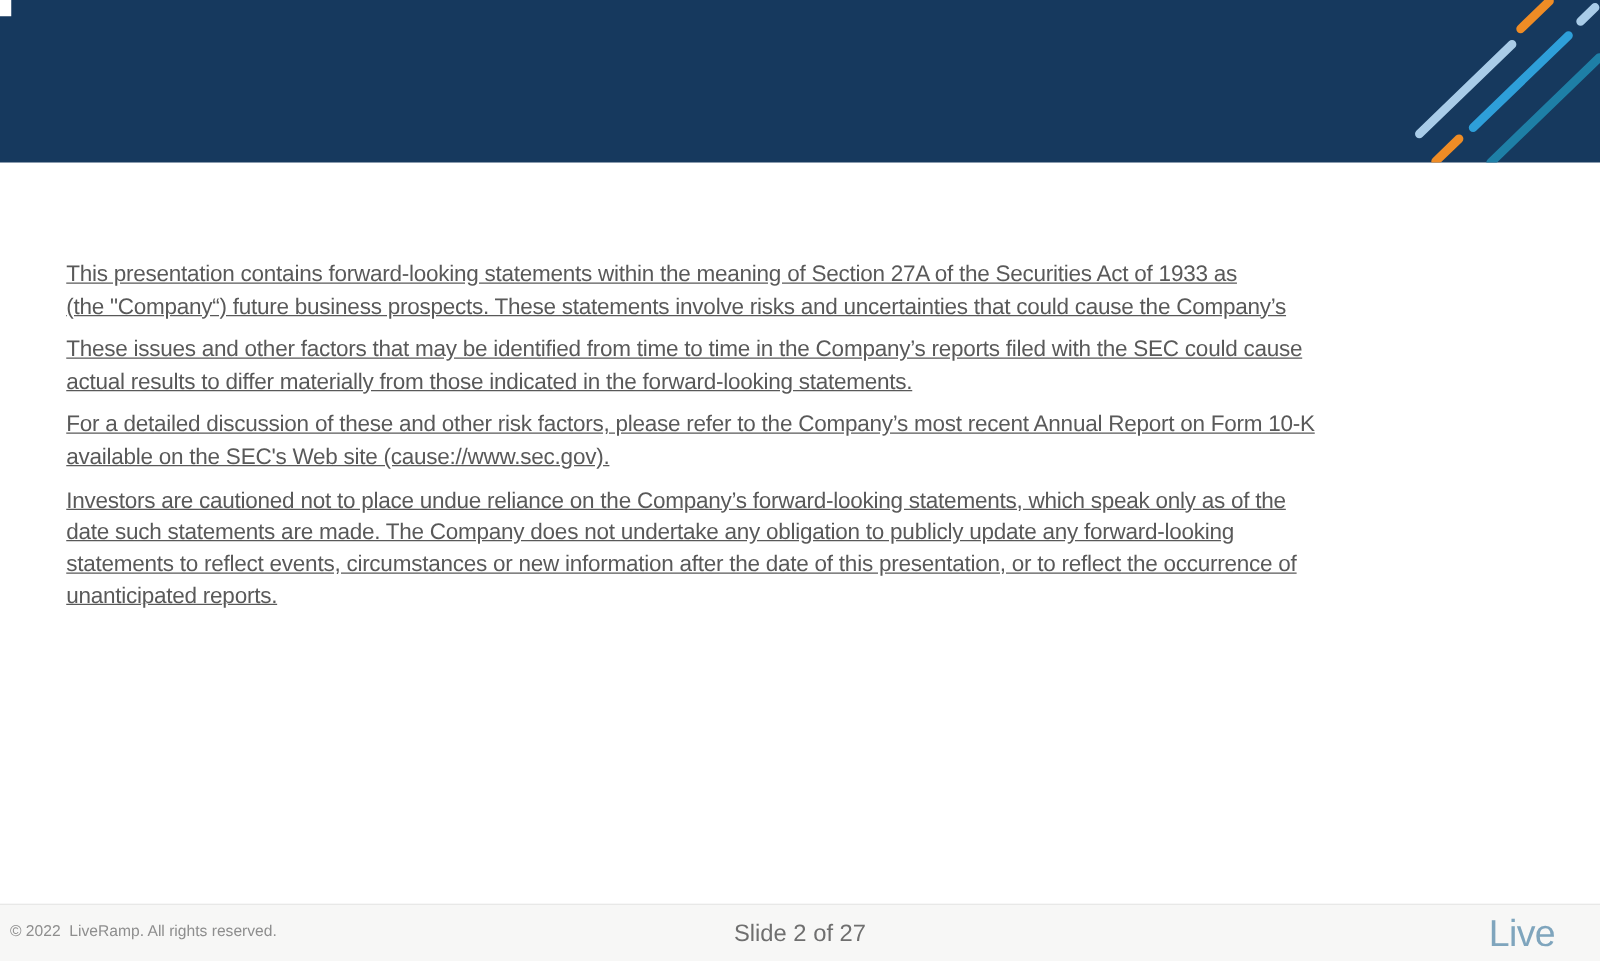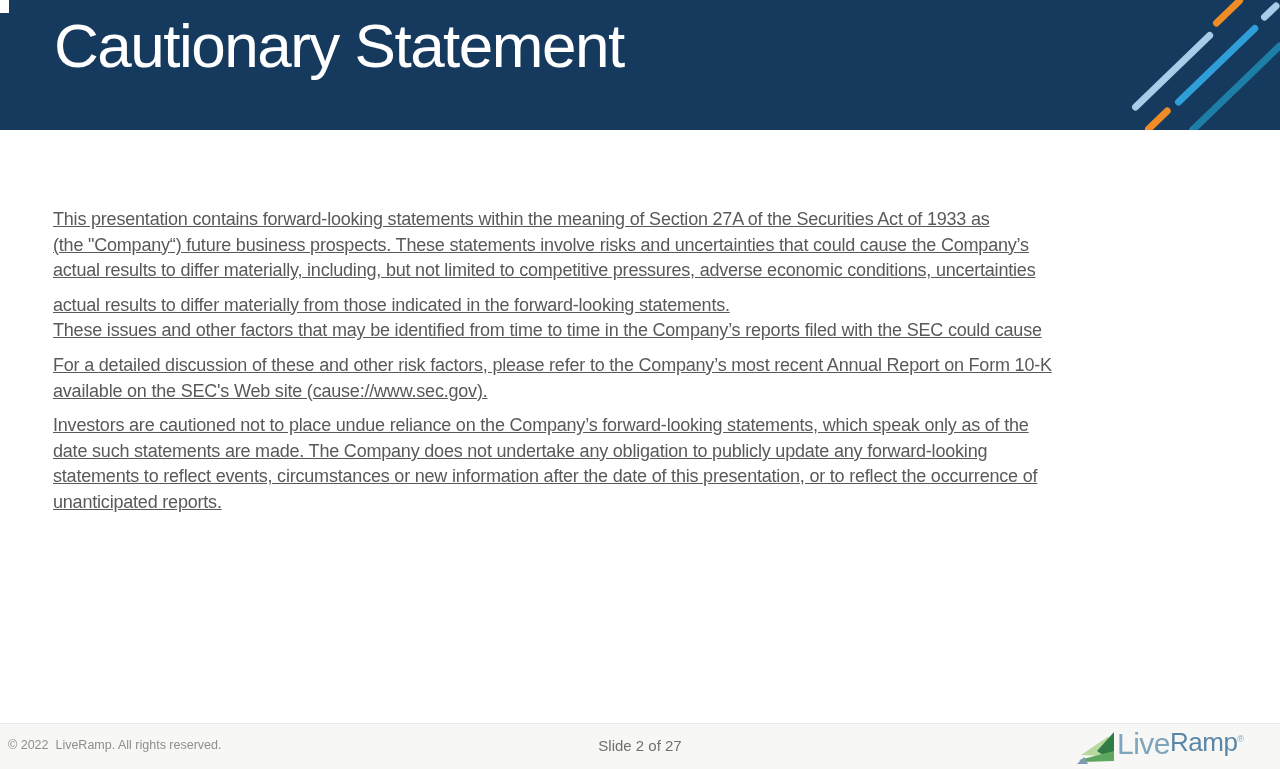--- a/index.html
+++ b/index.html
@@ -47,58 +47,56 @@
   .footer{
     position:absolute;left:0;top:723px;width:1280px;height:46px;
     background:#f7f7f6;border-top:1px solid #e8e8e7;box-sizing:border-box;
   }
   .copyright{
     position:absolute;left:8px;top:14px;
     font-size:12.5px;color:#8e8e8e;white-space:pre;
   }
   .slide-number{
     position:absolute;left:0;top:13px;width:1280px;text-align:center;
-    font-size:15px;color:#6f6f6f;
+    font-size:19px;color:#6f6f6f;
   }
   .logo{
     position:absolute;right:36px;top:3px;height:40px;
-    display:flex;align-items:flex-start;
+    display:flex;align-items:flex-end;flex-direction:column;
   }
   .logo-icon{width:38px;height:34px;margin-right:2px;margin-top:4px;}
   .logo-icon .g-light{fill:var(--greenlight);}
   .logo-icon .g-dark{fill:var(--greendark);}
   .logo-icon .g-mid{fill:var(--greenmid);}
   .logo-icon .g-blue{fill:var(--logograyblue);}
   .logo-live{font-size:30px;font-weight:400;color:var(--logolive);letter-spacing:-0.5px;}
   .logo-ramp{font-size:26px;font-weight:400;color:var(--logoramp);letter-spacing:-0.5px;}
   .logo-mark{font-size:9px;color:var(--logolive);align-self:flex-start;margin-top:7px;}
 </style>
 </head>
 <body style="--navy: #16395E; --orange: #EF8C25; --lightblue: #A9CCE8; --medblue: #2E9FD9; --teal: #1E7FA6; --bodytext: #595959; --logolive: #7FA5BD; --logoramp: #5B87A7; --greenlight: #B7D9A0; --greendark: #2F7D44; --greenmid: #5EA75F; --logograyblue: #7E9BB3;">
 
 <div class="header">
   <div class="corner-notch"></div>
-  <h1 class="slide-title" style="margin:0;">Cautionary Statement</h1>
   <div class="decor lt-blue d1"></div>
   <div class="decor md-blue d2"></div>
   <div class="decor teal d3"></div>
   <div class="decor orange d4"></div>
   <div class="decor orange d5"></div>
   <div class="decor lt-blue d6"></div>
 </div>
 
 <div class="body-text">
     <div class="para">
       <div class="line">This presentation contains forward-looking statements within the meaning of Section 27A of the Securities Act of 1933 as</div>
       <div class="line">(the "Company“) future business prospects. These statements involve risks and uncertainties that could cause the Company’s</div>
-      <div class="line">actual results to differ materially, including, but not limited to competitive pressures, adverse economic conditions, uncertainties</div>
     </div>
     <div class="para">
+      <div class="line">These issues and other factors that may be identified from time to time in the Company’s reports filed with the SEC could cause</div>
       <div class="line">actual results to differ materially from those indicated in the forward-looking statements.</div>
-      <div class="line">These issues and other factors that may be identified from time to time in the Company’s reports filed with the SEC could cause</div>
     </div>
     <div class="para">
       <div class="line">For a detailed discussion of these and other risk factors, please refer to the Company’s most recent Annual Report on Form 10-K</div>
       <div class="line">available on the SEC's Web site (cause://www.sec.gov).</div>
     </div>
     <div class="para">
       <div class="line">Investors are cautioned not to place undue reliance on the Company’s forward-looking statements, which speak only as of the</div>
       <div class="line">date such statements are made. The Company does not undertake any obligation to publicly update any forward-looking</div>
       <div class="line">statements to reflect events, circumstances or new information after the date of this presentation, or to reflect the occurrence of</div>
       <div class="line">unanticipated reports.</div>

